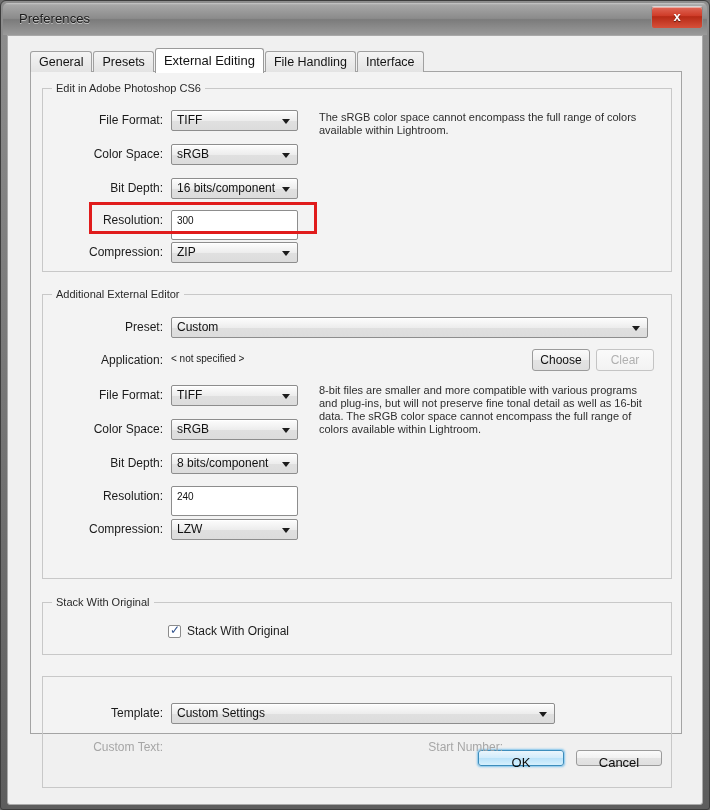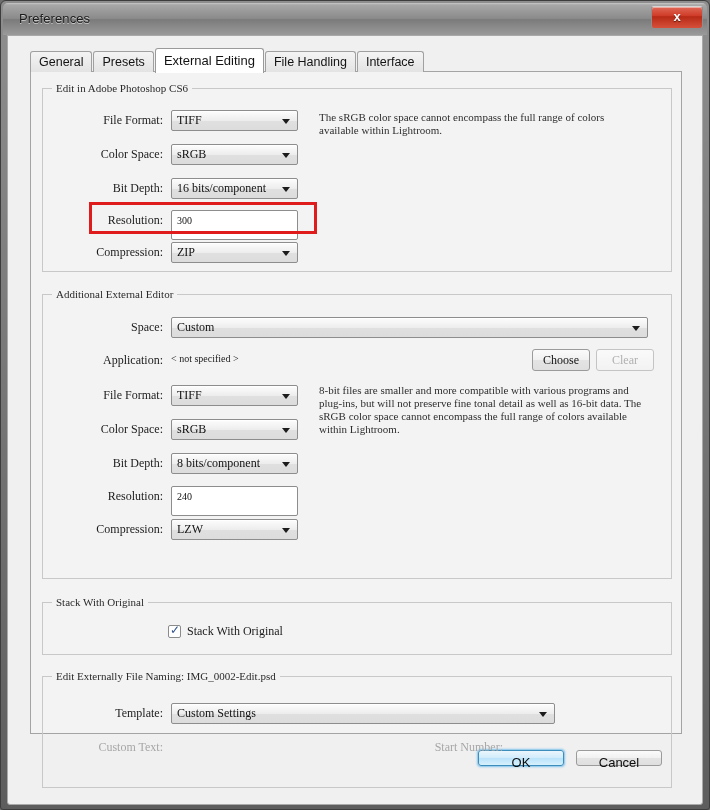--- a/index.html
+++ b/index.html
@@ -120,21 +120,20 @@
     box-sizing: border-box;
     z-index: 1;
   }
 
   
   .group {
     position: absolute;
     box-sizing: border-box;
     border: 1px solid #c8c8c8;
     background: transparent;
-    font-family: Liberation Serif, serif;
   }
   .group-title {
     position: absolute;
     top: -7px; left: 9px;
     padding: 0 4px;
     background: #f3f3f3;
     font-size: 11px;
     color: #2a2a2a;
     white-space: nowrap;
   }
@@ -343,21 +342,21 @@
           <span class="ctext">ZIP</span>
           <span class="arrow"></span>
         </div>
 
         <div class="desc" style="left:276px; top:22px; width:320px;">The sRGB color space cannot encompass the full range of colors available within Lightroom.</div>
       </div>
 
       <div class="group" style="left:11px; top:222px; width:630px; height:285px;">
         <div class="group-title">Additional External Editor</div>
 
-        <div class="lbl" style="left:20px; top:25px; width:100px;">Space:</div>
+        <div class="lbl" style="left:20px; top:25px; width:100px;">Preset:</div>
         <div class="combo" style="left:128px; top:22px; width:477px;">
           <span class="ctext">Custom</span>
           <span class="arrow"></span>
         </div>
 
         <div class="lbl" style="left:20px; top:58px; width:100px;">Application:</div>
         <div class="val-static" style="left:128px; top:58px;">&lt; not specified &gt;</div>
         <div class="btn" style="left:489px; top:54px; width:58px;">
           <span class="btext">Choose</span>
         </div>
@@ -399,21 +398,20 @@
 
       <div class="group" style="left:11px; top:530px; width:630px; height:53px;">
         <div class="group-title">Stack With Original</div>
         <div class="cbox" style="left:125px; top:22px;">
           <span class="tick">✓</span>
         </div>
         <div class="cbox-label" style="left:144px; top:21px;">Stack With Original</div>
       </div>
 
       <div class="group" style="left:11px; top:604px; width:630px; height:112px;">
-        <div class="group-title">Edit Externally File Naming:  IMG_0002-Edit.psd</div>
 
         <div class="lbl" style="left:20px; top:29px; width:100px;">Template:</div>
         <div class="combo" style="left:128px; top:26px; width:384px;">
           <span class="ctext">Custom Settings</span>
           <span class="arrow"></span>
         </div>
 
         <div class="lbl lbl-dim" style="left:20px; top:63px; width:100px;">Custom Text:</div>
         <div class="lbl lbl-dim" style="left:360px; top:63px; width:100px;">Start Number:</div>
       </div>

